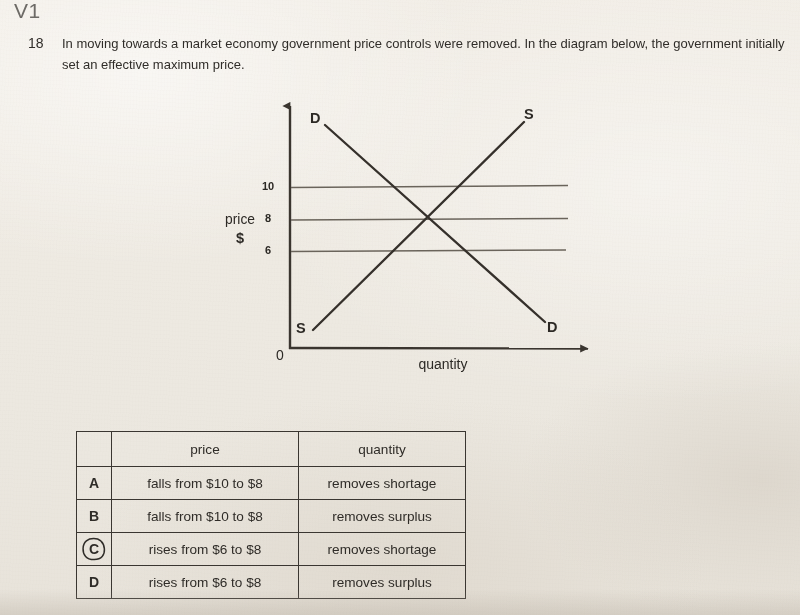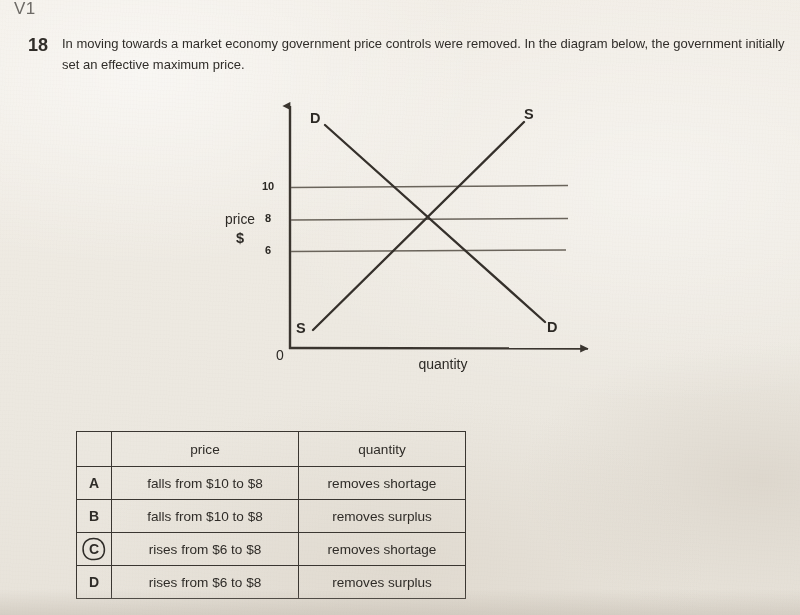--- a/index.html
+++ b/index.html
@@ -38,33 +38,33 @@
       repeating-linear-gradient(93deg, rgba(160,152,140,0.055) 0px, rgba(160,152,140,0.055) 1px, rgba(255,255,255,0) 1px, rgba(255,255,255,0) 3px),
       repeating-linear-gradient(3deg, rgba(150,142,130,0.04) 0px, rgba(150,142,130,0.04) 1px, rgba(255,255,255,0) 1px, rgba(255,255,255,0) 4px);
   }
   .content { position: absolute; inset: 0; }
 
   
   #vmark {
     position: absolute;
     left: 14px;
     top: -1px;
-    font-size: 17px;
+    font-size: 21px;
     letter-spacing: 0.4px;
     color: #6d6a66;
     font-family: "Liberation Sans", sans-serif;
   }
 
   
   #qnum {
     position: absolute;
     left: 28px;
     top: 35px;
-    font-size: 18px;
-    font-weight: bold;
+    font-size: 14px;
+    font-weight: normal;
     color: #302d29;
   }
   #qtext {
     position: absolute;
     left: 62px;
     top: 34px;
     width: 726px;
     font-size: 13px;
     line-height: 20.5px;
     color: #302d29;

